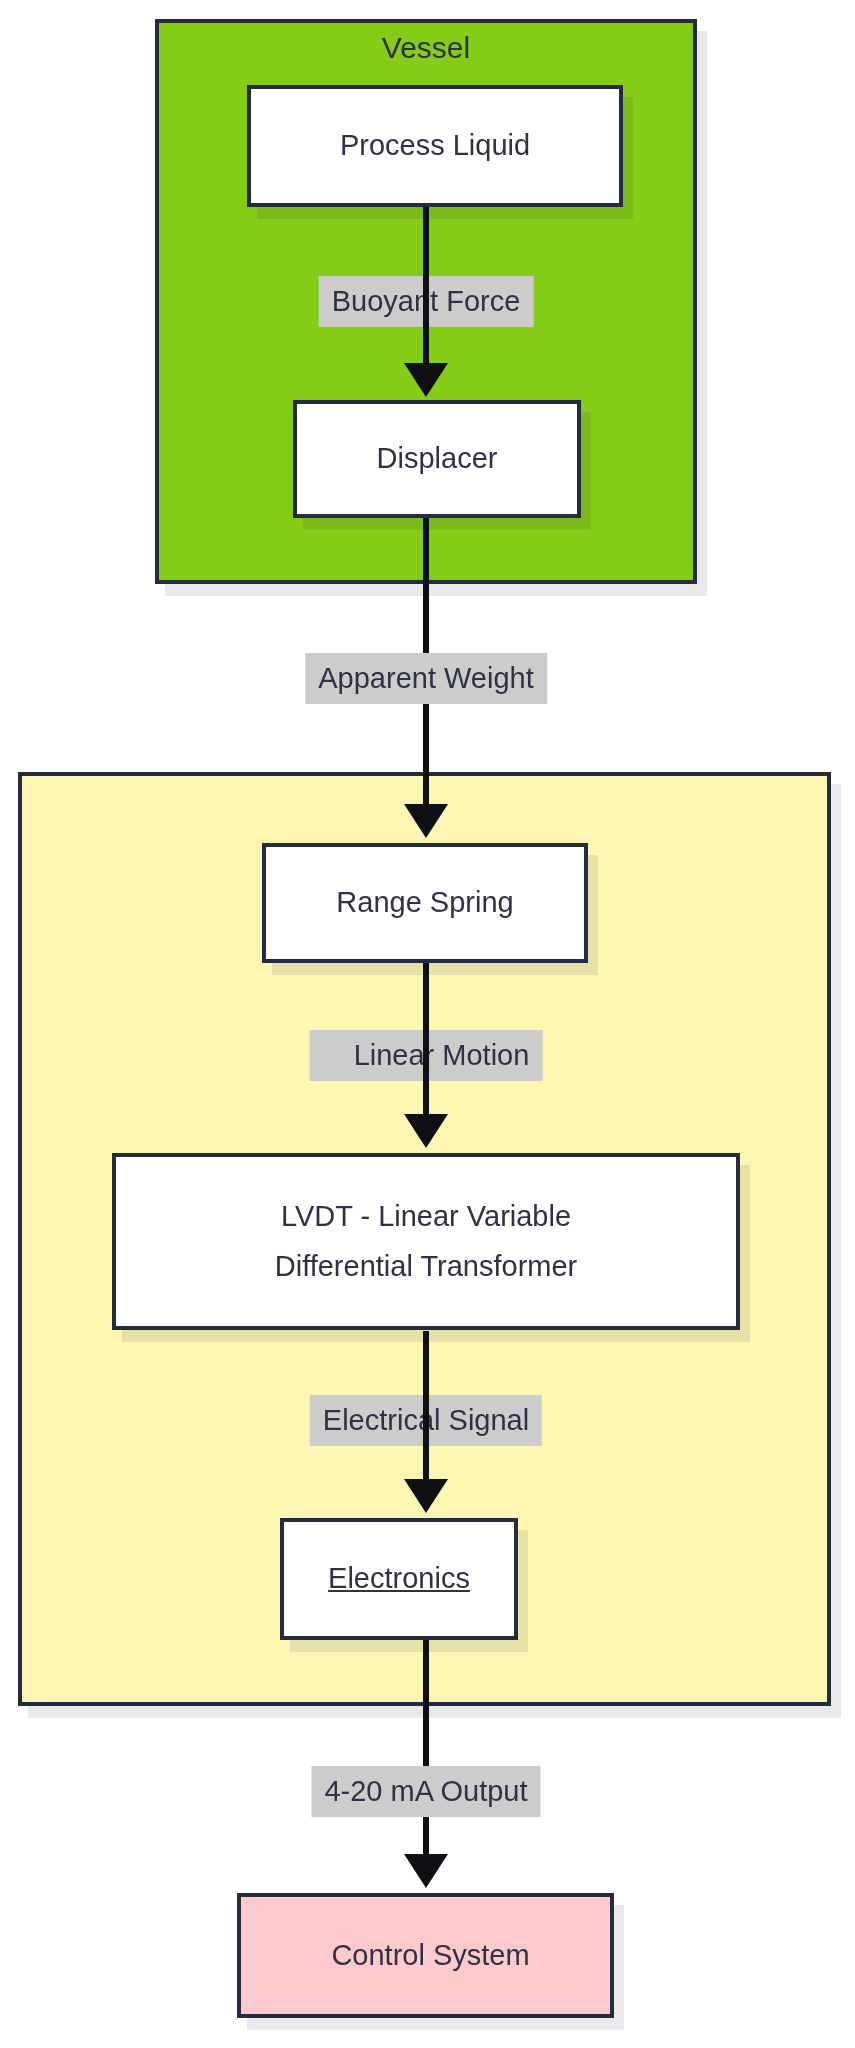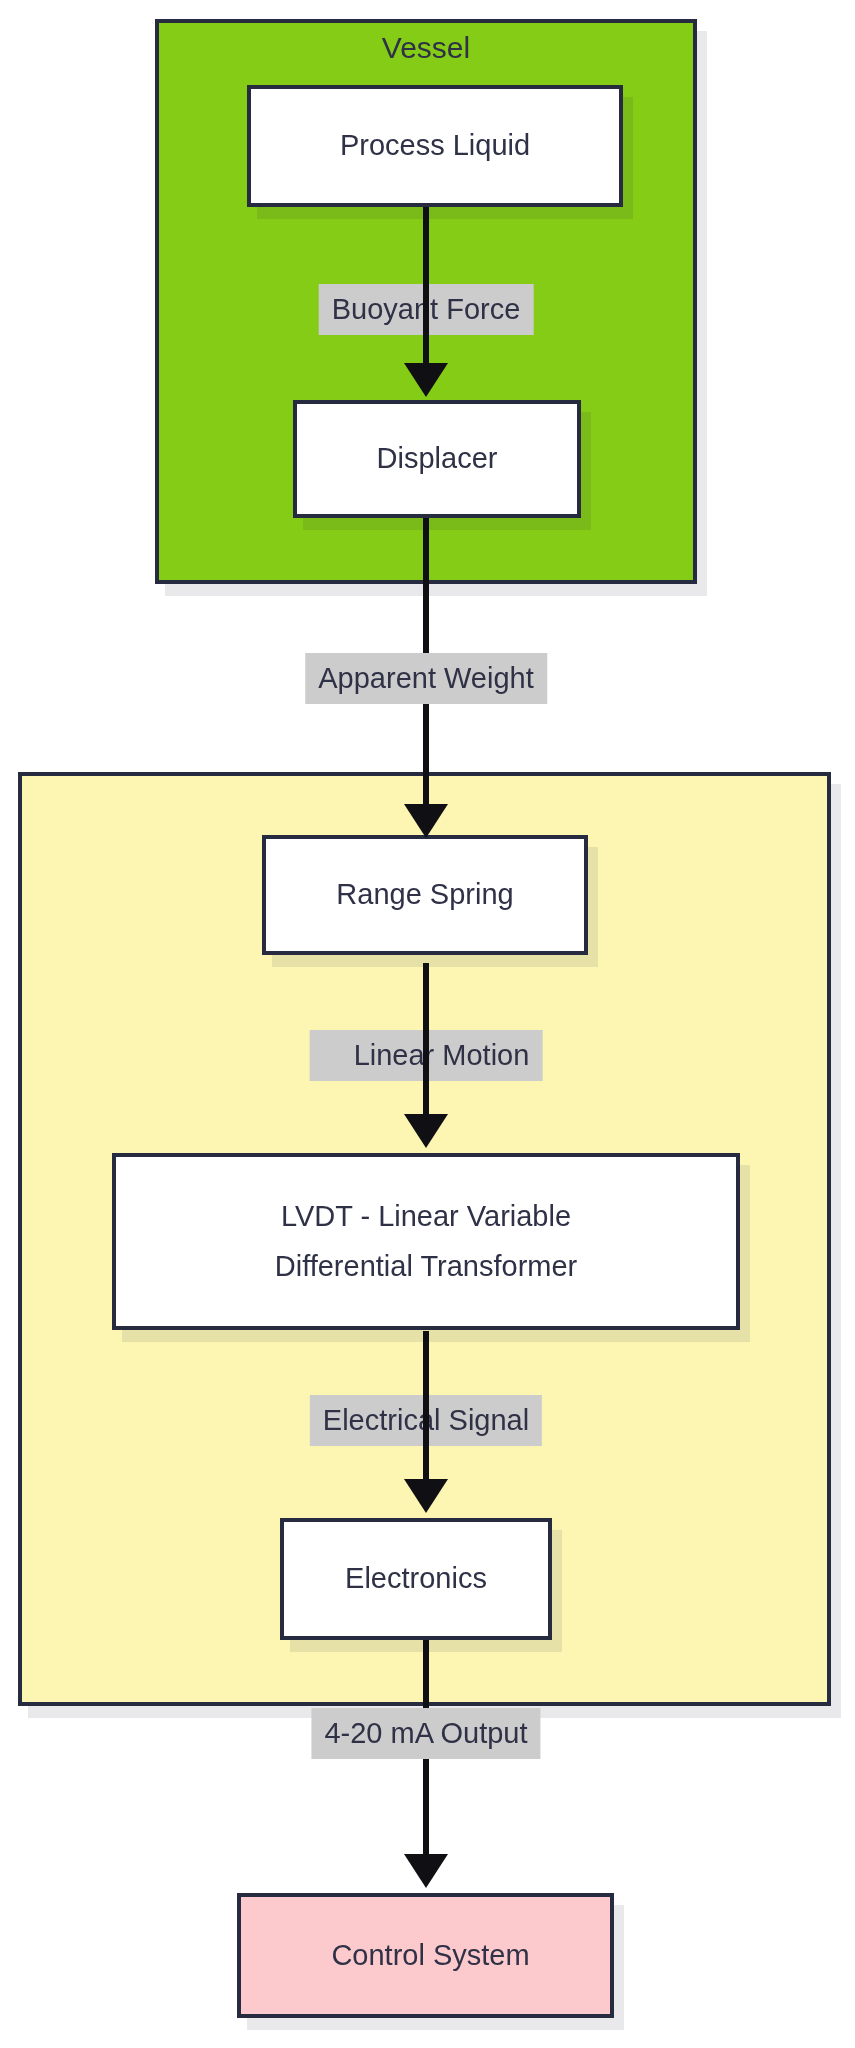--- a/index.html
+++ b/index.html
@@ -44,23 +44,23 @@
     align-items: center;
     justify-content: center;
     text-align: center;
     font-size: 29px;
     font-weight: 500;
     z-index: 3;
     line-height: 1.7;
   }
   .node-process-liquid { left: 88px;  top: 62px;  width: 376px; height: 122px; }
   .node-displacer      { left: 134px; top: 377px; width: 288px; height: 118px; }
-  .node-range-spring   { left: 240px; top: 59px;  width: 326px; height: 120px; }
+  .node-range-spring   { left: 240px; top: 67px;  width: 326px; height: 120px; }
   .node-lvdt           { left: 90px;  top: 377px; width: 628px; height: 177px; }
-  .node-electronics    { left: 258px; top: 742px; width: 272px; height: 122px; }
+  .node-electronics    { left: 258px; top: 742px; width: 238px; height: 122px; text-decoration: underline; }
   .node-control-system {
     left: 237px; top: 1893px; width: 377px; height: 125px;
     background: #fcc9cd;
     padding-left: 10px;
   }
   .edge-label {
     position: absolute;
     transform: translateX(-50%);
     background: #cccccc;
     color: #2f3146;
@@ -92,21 +92,21 @@
 
 <div class="canvas">
 
   <div class="container-box vessel">
     <div class="container-title">Vessel</div>
 
     <div class="node node-process-liquid">
       <span>Process Liquid</span>
     </div>
 
-    <div class="edge-label" style="left:267px; top:253px;margin-top:8px;">
+    <div class="edge-label" style="left:267px; top:253px;">
       <span>Buoyant Force</span>
     </div>
 
     <div class="node node-displacer">
       <span>Displacer</span>
     </div>
   </div>
 
   <div class="arrow-line" style="left:426px; top:207px; height:158px;"></div>
   <div class="arrow-head" style="left:426px; top:363px;"></div>
@@ -146,21 +146,21 @@
 
   <div class="arrow-line" style="left:426px; top:963px; height:153px;"></div>
   <div class="arrow-head" style="left:426px; top:1114px;"></div>
 
   <div class="arrow-line" style="left:426px; top:1331px; height:150px;"></div>
   <div class="arrow-head" style="left:426px; top:1479px;"></div>
 
   <div class="arrow-line" style="left:426px; top:1640px; height:216px;"></div>
   <div class="arrow-head" style="left:426px; top:1854px;"></div>
 
-  <div class="edge-label" style="left:426px; top:1708px;">
+  <div class="edge-label" style="left:426px; top:1766px;">
     <span>4-20 mA Output</span>
   </div>
 
   <div class="node node-control-system">
     <span>Control System</span>
   </div>
 
 </div>
 
 </body></html>

